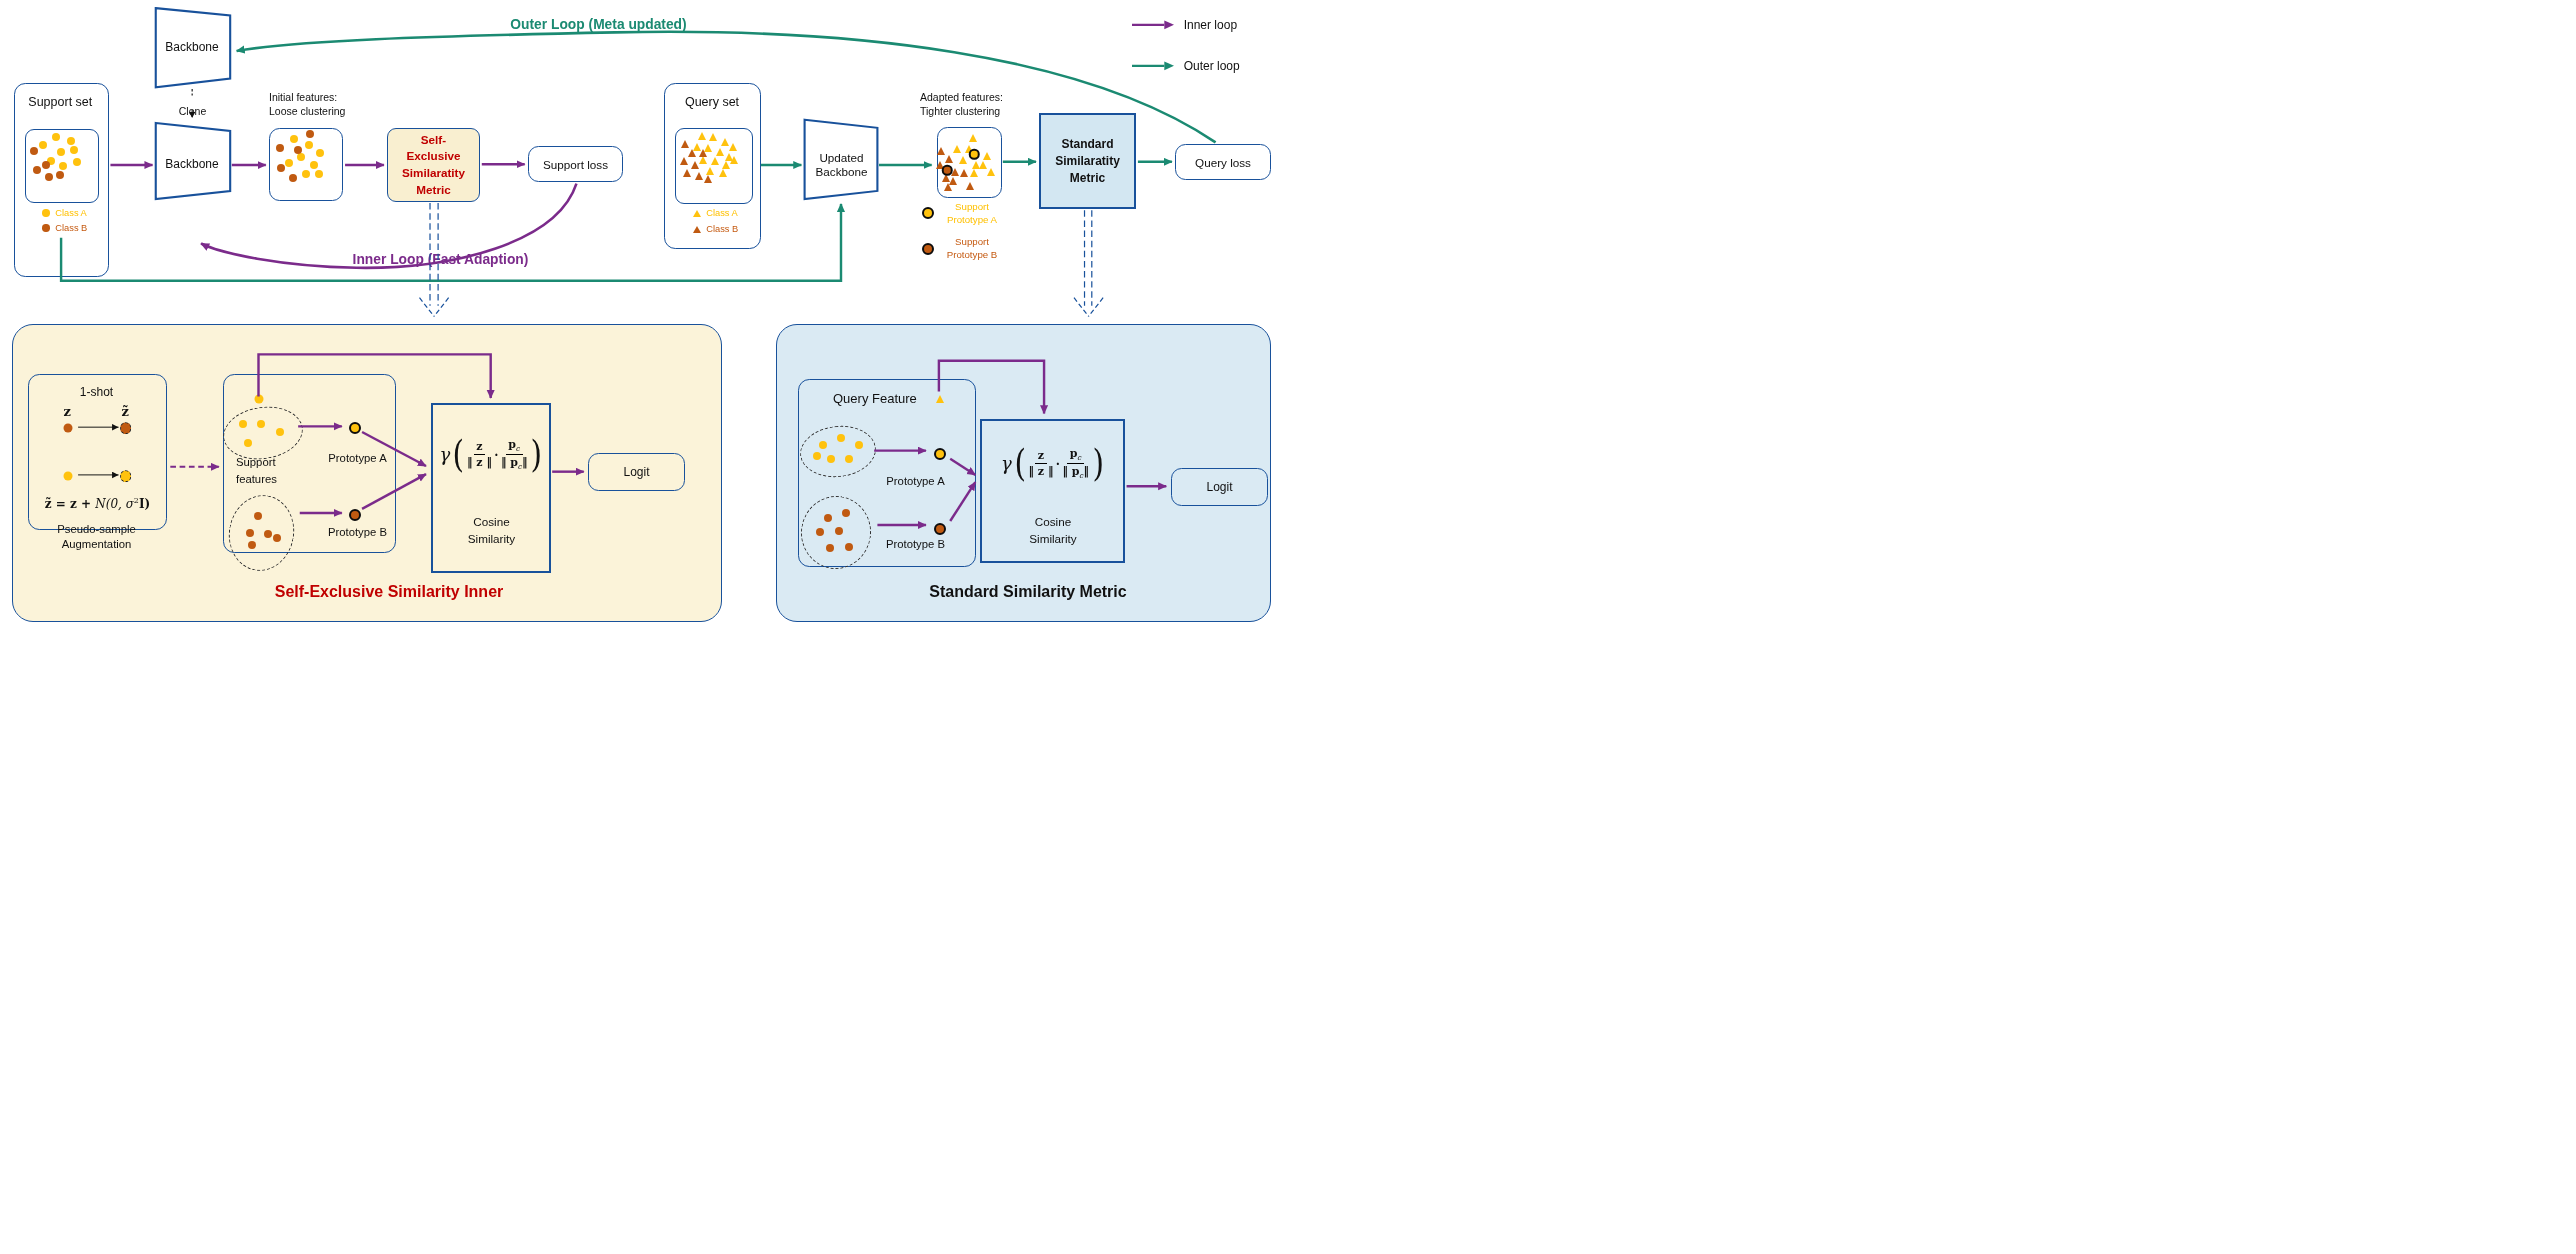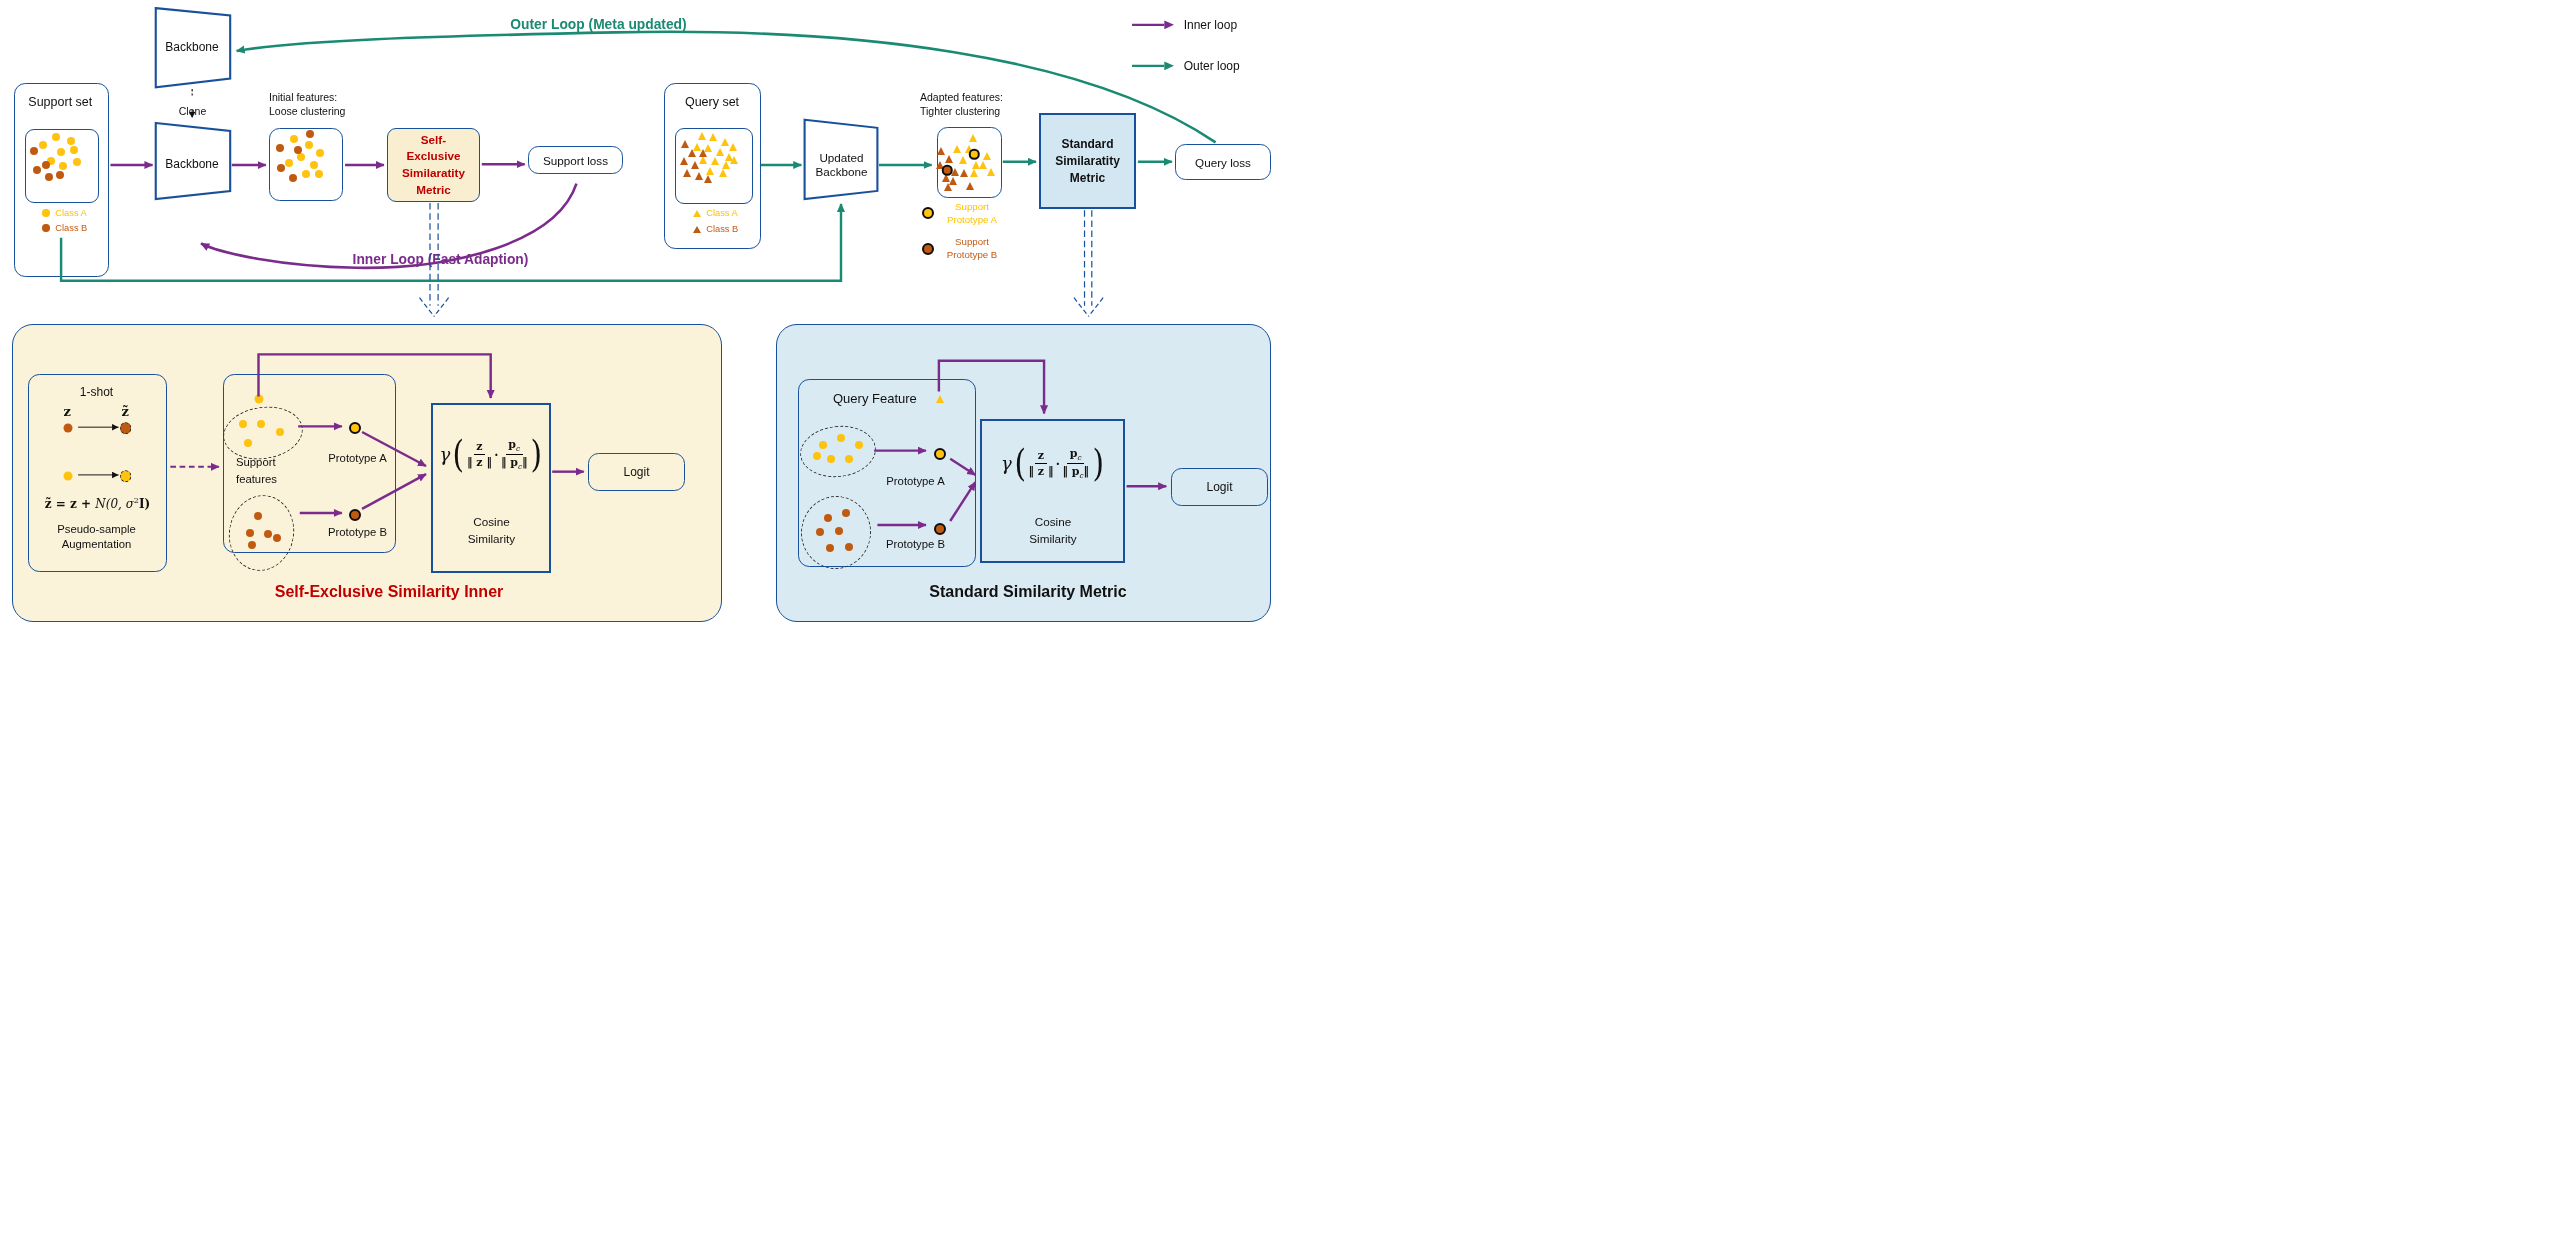--- a/index.html
+++ b/index.html
@@ -121,21 +121,21 @@
 
   <div class="rbox" style="left:387px;top:128px;width:93px;height:74px;background:#F9EFD0;border-radius:9px;display:flex;align-items:center;justify-content:center;">
     <div class="semtext">
       <span>Self-</span><br>
       <span>Exclusive</span><br>
       <span>Similaratity</span><br>
       <span>Metric</span>
     </div>
   </div>
 
-  <div class="lossbox" style="left:528px;top:146px;width:95px;height:28px;">
+  <div class="lossbox" style="left:528px;top:146px;width:95px;height:36px;">
     <span>Support loss</span>
   </div>
 
   <div class="looplabel purple abs" style="left:295px;top:252px;width:291px;">Inner Loop (Fast Adaption)</div>
   <div class="looplabel teal abs" style="left:453px;top:17px;width:291px;">Outer Loop (Meta updated)</div>
 
   <div class="rbox" style="left:664px;top:83px;width:97px;height:166px;">
     <div class="ctext boxtitle" style="left:0;top:11.3px;width:94px;">Query set</div>
     <div class="innerbox" style="left:9.7px;top:44px;width:78px;height:76px;">
         <span class="tri" style="left: 26px; top: 6.5px;"></span>
@@ -231,21 +231,21 @@
   <div class="legend-row" style="left:1132px;top:47px;margin-top:12px;">
     <svg width="42" height="9.7" viewBox="0 0 52 12">
       <line x1="0" y1="6" x2="40" y2="6" stroke="#1B8A72" stroke-width="3"></line>
         <polygon points="40,0.5 52,6 40,11.5" fill="#1B8A72"></polygon>
     </svg>
     <span>Outer loop</span>
   </div>
 
   <div class="panel cream" style="left:12px;top:324px;width:710px;height:298px;"></div>
 
-  <div class="rbox" style="left:27.5px;top:374px;width:139px;height:198px;background:transparent;">
+  <div class="rbox" style="left:27.5px;top:374px;width:139px;height:156px;background:transparent;">
     <div class="ctext" style="left:0;top:9.7px;width:136px;font-size:12px;">1-shot</div>
     <div class="math ctext" style="left:29px;top:29px;width:19.4px;font-weight:bold;font-size:13px;">z</div>
     <div class="math ctext" style="left:87px;top:29px;width:19.4px;font-weight:bold;font-size:13px;">z̃</div>
     <span class="dot b" style="left:39px;top:53px;width:9px;height:9px;"></span>
     <span class="dot b dashed" style="left:97px;top:53px;width:9.7px;height:9.7px;"></span>
     <span class="dot a" style="left:39px;top:101px;width:9px;height:9px;"></span>
     <span class="dot a dashed" style="left:97px;top:101px;width:9.7px;height:9.7px;"></span>
     <div class="oneshot-f math" style="left:0;top:121px;width:138px;">
       <span class="bold">z̃ = z + </span><span class="it">N</span><span class="it">(0, σ</span><sup style="font-size:8px;">2</sup><span class="bold">I)</span>
     </div>

